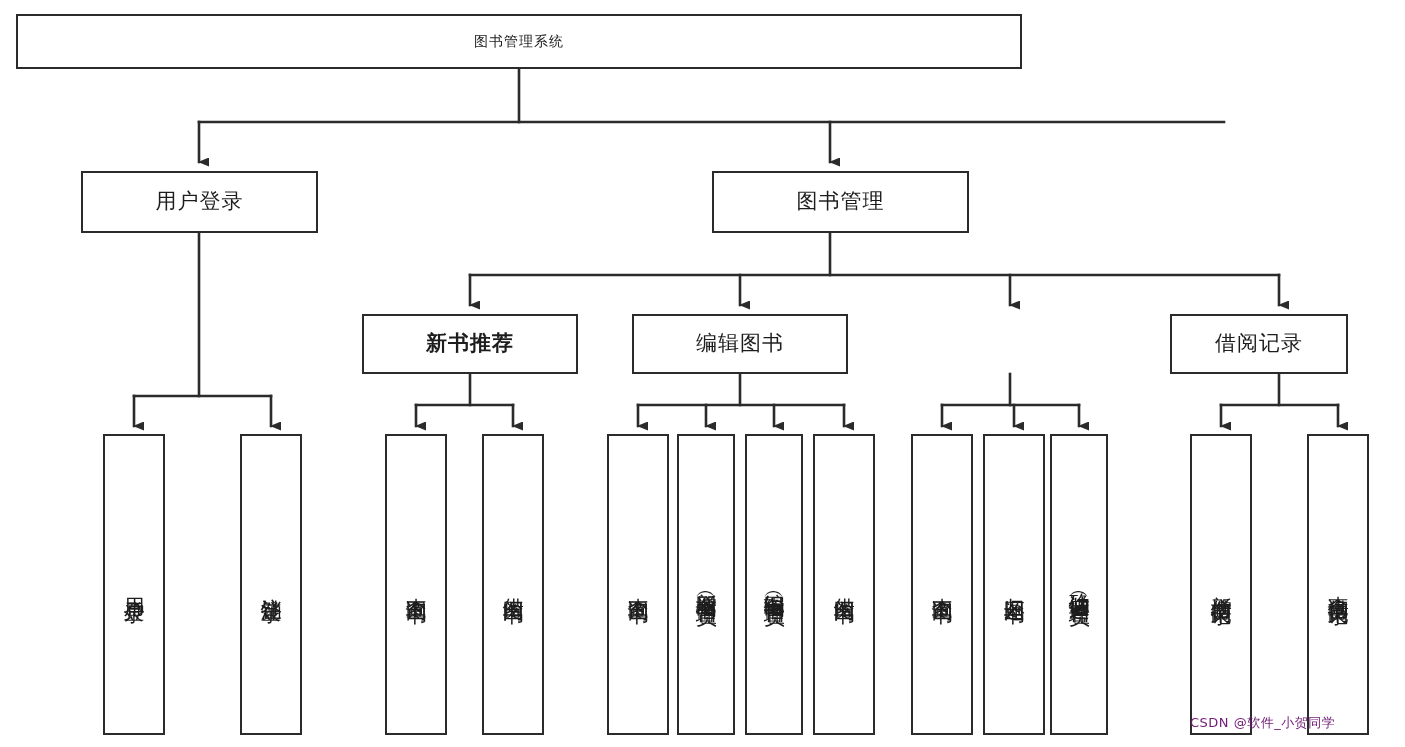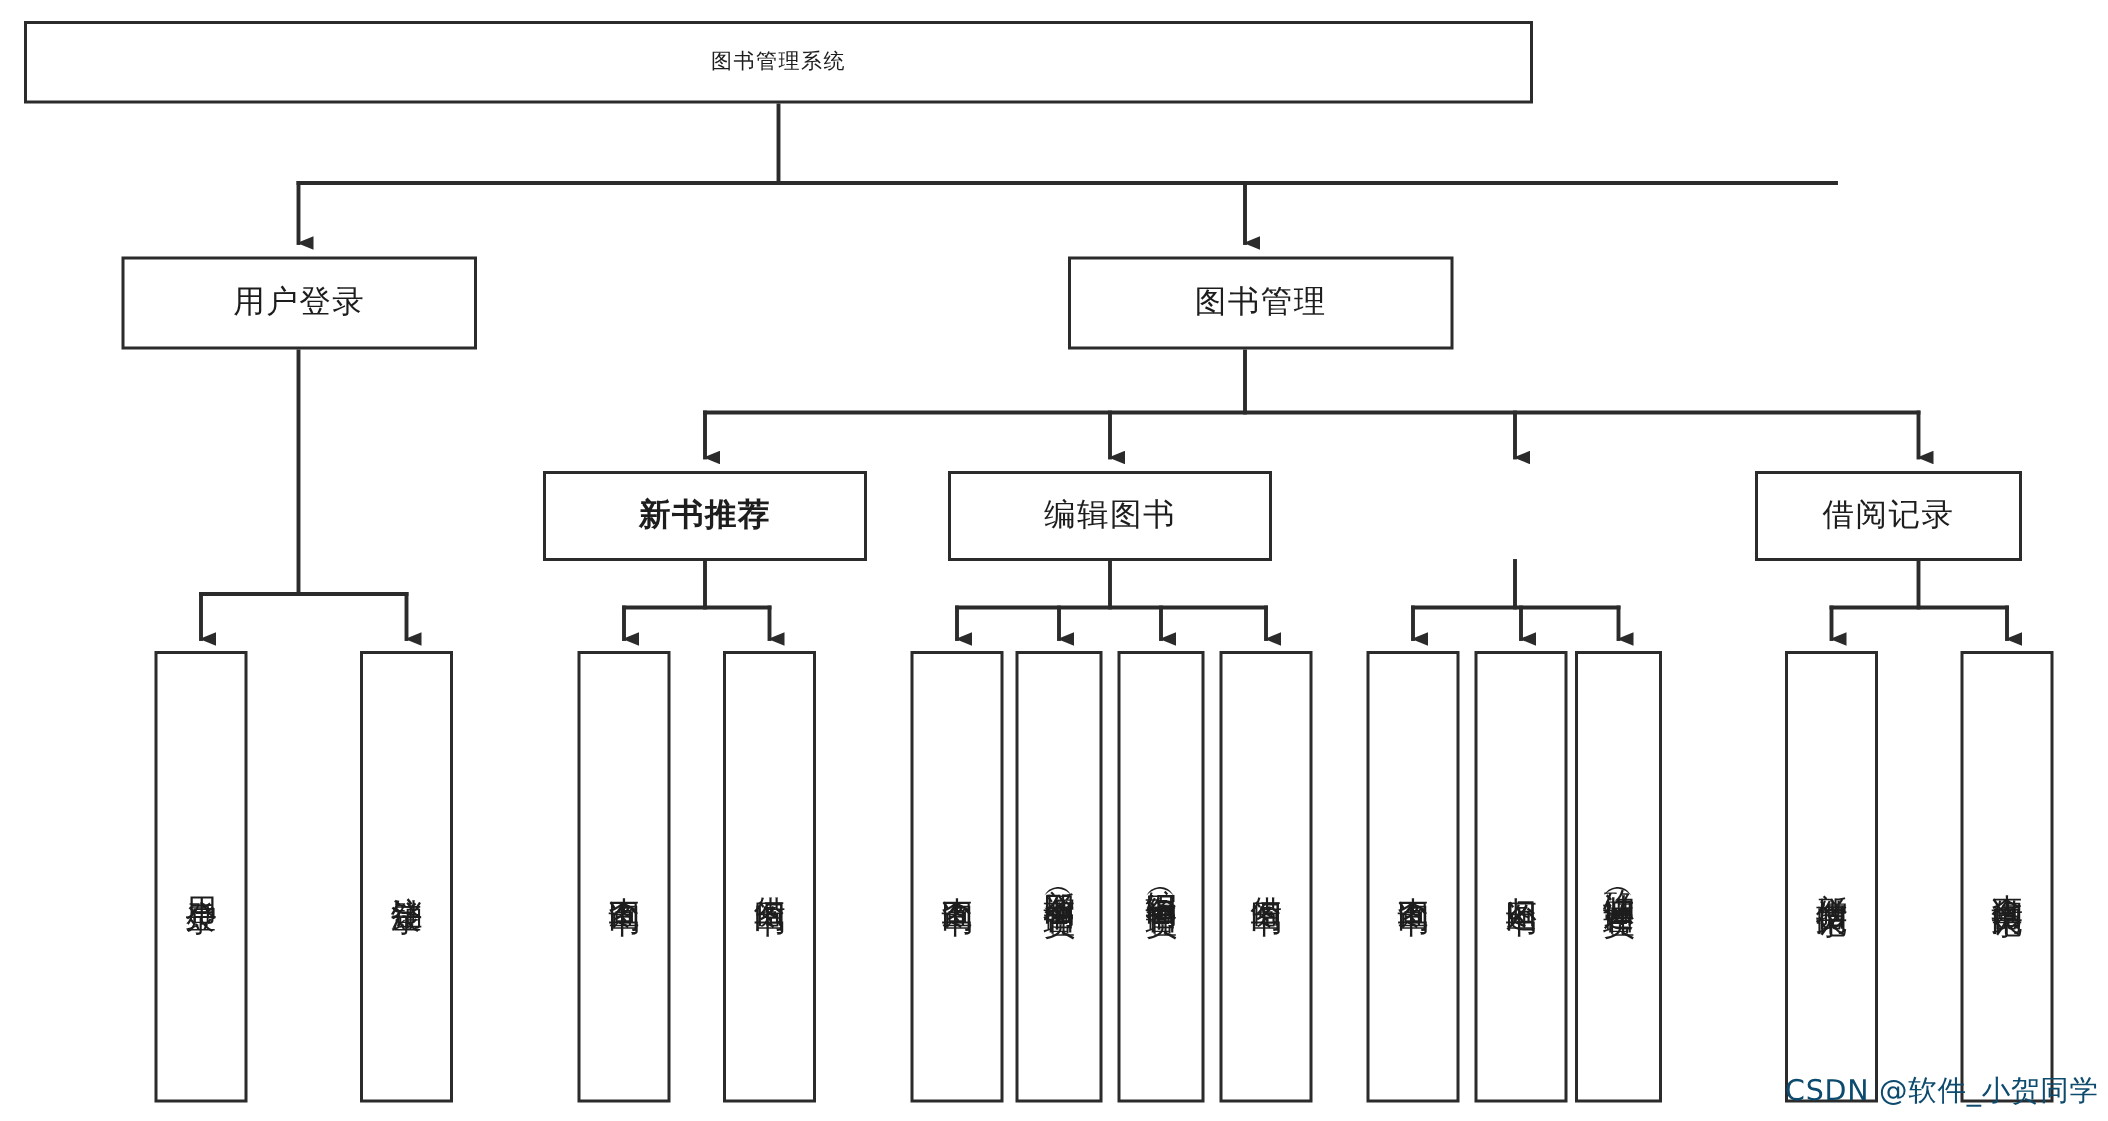--- a/index.html
+++ b/index.html
@@ -56,22 +56,22 @@
     align-items: center;
     justify-content: center;
   }
   .node.vert .vtext {
     writing-mode: vertical-rl;
     text-orientation: upright;
     white-space: nowrap;
   }
   .watermark {
     position: absolute;
-    font-size: 19px;
-    color: #0c4a6e;
+    font-size: 13px;
+    color: #701a75;
     letter-spacing: 0.5px;
     white-space: nowrap;
     user-select: none;
   }
 </style>
 </head>
 <body>
 
 <div id="canvas">
 

